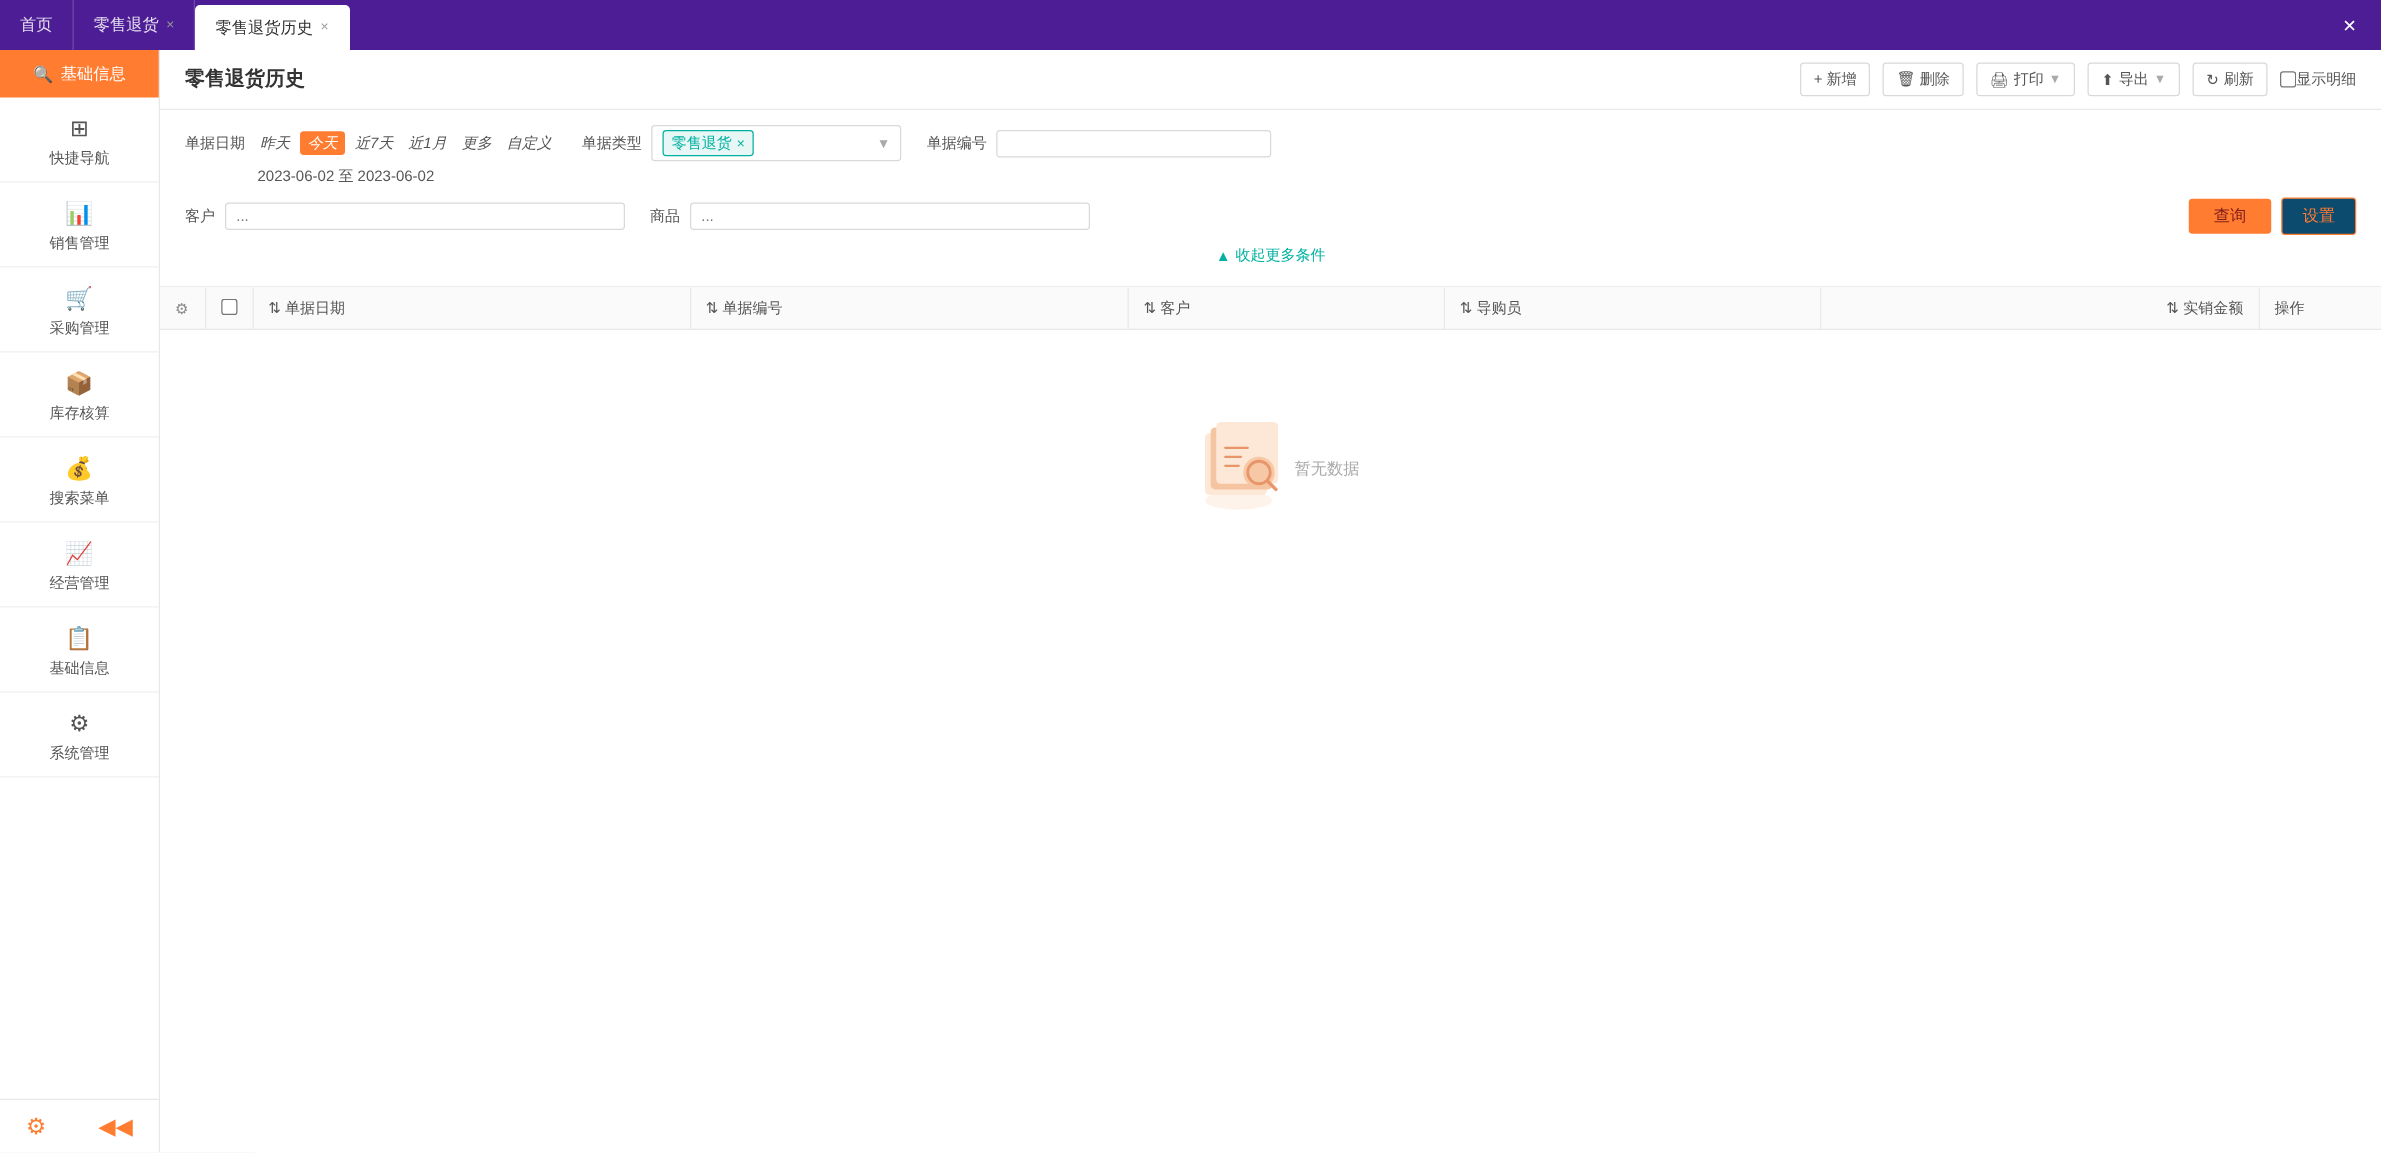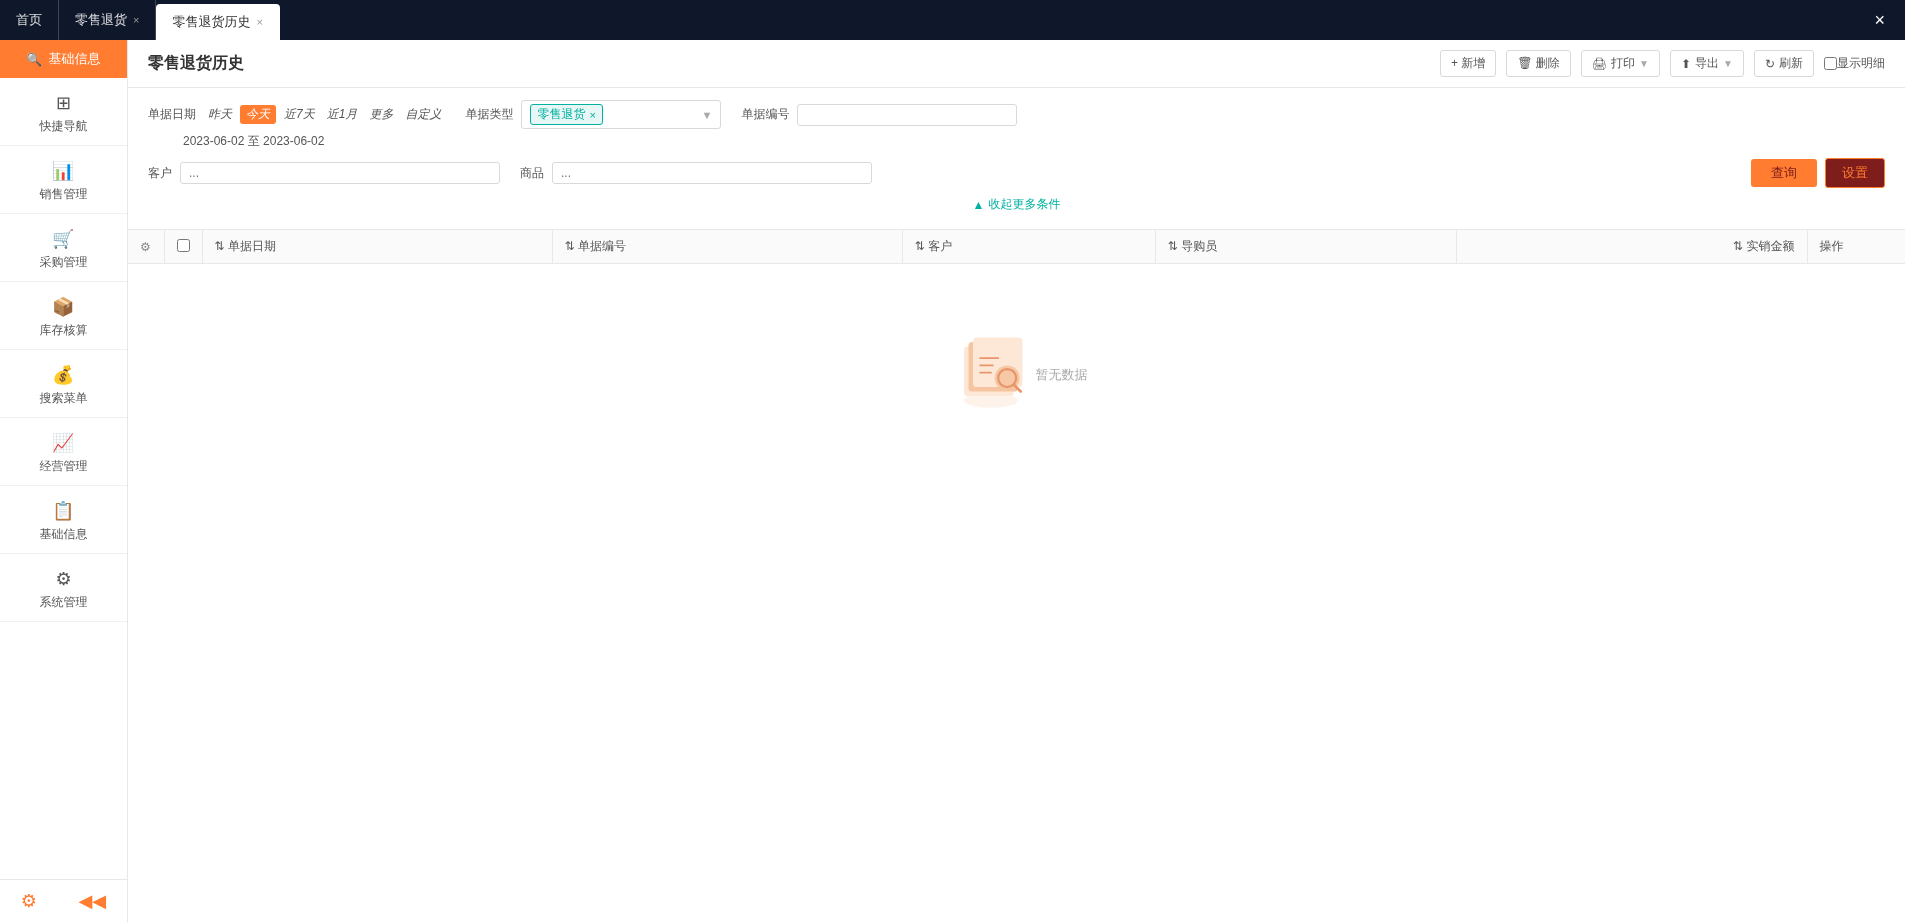--- a/index.html
+++ b/index.html
@@ -1,19 +1,19 @@
 <!DOCTYPE html>
 <html><head>
   <meta charset="utf-8">
   <style>
     * { box-sizing: border-box; margin: 0; padding: 0; }
     body { font-family: 'Microsoft YaHei', Arial, sans-serif; font-size: 13px; color: #333; background: #f0f2f5; display: flex; flex-direction: column; height: 922px; overflow: hidden; }
 
     
-    .top-bar { height: 40px; background: #0f172a; display: flex; align-items: center; padding: 0; flex-shrink: 0; }
+    .top-bar { height: 40px; background: #4c1d95; display: flex; align-items: center; padding: 0; flex-shrink: 0; }
     .top-bar-tabs { display: flex; align-items: stretch; height: 100%; flex: 1; }
     .tab { display: flex; align-items: center; padding: 0 16px; cursor: pointer; color: rgba(255,255,255,0.85); font-size: 13px; gap: 6px; border-right: 1px solid rgba(255,255,255,0.2); }
     .tab.active { background: #fff; color: #333; border-radius: 4px 4px 0 0; margin-top: 4px; }
     .tab .close-icon { font-size: 11px; color: #999; cursor: pointer; }
     .top-bar-right { display: flex; align-items: center; padding-right: 12px; }
     .top-close-btn { color: white; font-size: 18px; cursor: pointer; padding: 4px 8px; }
 
     
     .main-layout { display: flex; flex: 1; overflow: hidden; }
 
@@ -182,38 +182,38 @@
             <span style="color:#aaa; font-size:11px;">▼</span>
           </div>
         </div>
 
         <div class="filter-item">
           <span class="filter-label">单据编号</span>
           <input class="filter-input" type="text" style="min-width: 220px;">
         </div>
       </div>
 
-      <div style="margin-left: 35px; margin-bottom: 8px; margin-top:-4px;">
+      <div style="margin-left: 58px; margin-bottom: 8px; margin-top:-4px;">
         <span class="date-range">2023-06-02 至 2023-06-02</span>
       </div>
       <div class="filter-row">
 
         <div class="filter-item">
           <span class="filter-label">客户</span>
           <input class="filter-input" type="text" style="min-width: 320px;" placeholder="...">
         </div>
 
         <div class="filter-item">
           <span class="filter-label">商品</span>
           <input class="filter-input" type="text" style="min-width: 320px;" placeholder="...">
         </div>
 
         <div class="filter-item" style="margin-left: auto; gap: 8px;">
           <button style="background:#ff7c30; color:#7f1d1d; border:none; border-radius:3px; padding:5px 20px; cursor:pointer; font-size:13px;">查询</button>
-          <button style="background:#7f1d1d; color:#ff7c30; border:1px solid #ff7c30; border-radius:3px; padding:5px 16px; cursor:pointer; font-size:13px;">设置</button>
+          <button style="background:#0c4a6e; color:#ff7c30; border:1px solid #ff7c30; border-radius:3px; padding:5px 16px; cursor:pointer; font-size:13px;">设置</button>
         </div>
       </div>
 
       <div class="collapse-btn">
         <span>▲</span>
         <span>收起更多条件</span>
       </div>
     </div>
 
     <div class="table-container">

